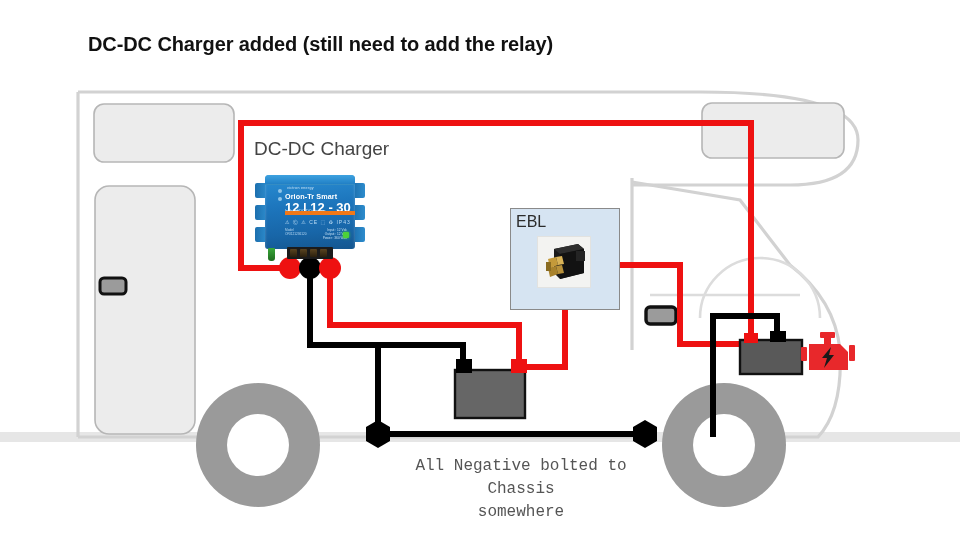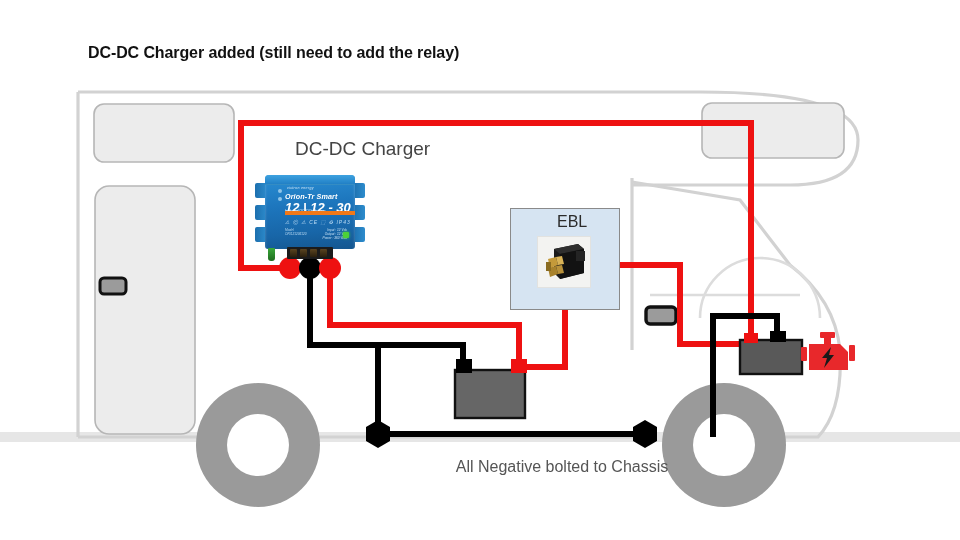--- a/index.html
+++ b/index.html
@@ -18,37 +18,36 @@
   #stage {
     position: absolute;
     left: 0; top: 0;
     width: 960px;
     height: 540px;
     background: #ffffff;
   }
   #title {
     position: absolute;
     left: 88px;
-    top: 44px;
-    font-size: 16px;
+    top: 33px;
+    font-size: 20px;
     font-weight: bold;
     color: #111111;
     letter-spacing: -0.1px;
     white-space: nowrap;
   }
   #diagram {
     position: absolute;
     left: 0;
     top: 0;
   }
   .lbl {
     position: absolute;
     color: #4a4a4a;
     font-family: "Liberation Sans", sans-serif;
-    margin-left: 41px;
   }
   #lbl-charger {
     left: 254px;
     top: 138px;
     font-size: 19px;
     color: #444444;
   }
   #lbl-ebl {
     left: 516px;
     top: 213px;
@@ -56,29 +55,29 @@
     color: #2b2b2b;
   }
   #lbl-neg {
     left: 390px;
     top: 455px;
     width: 262px;
     text-align: center;
     font-size: 16px;
     line-height: 23px;
     color: #555555;
+    font-family: Liberation Mono, monospace;
   }
   
   #charger-device {
     position: absolute;
     left: 255px;
     top: 171px;
     width: 110px;
     height: 88px;
-    font-style: italic;
   }
   .vic-body {
     position: absolute;
     left: 10px; top: 4px;
     width: 90px; height: 74px;
     background: linear-gradient(175deg, #2a8fd4 0%, #1d76bd 40%, #1866a8 75%, #14568f 100%);
     border-radius: 4px 4px 3px 3px;
     box-shadow: inset 0 2px 3px rgba(255,255,255,0.30);
     overflow: hidden;
   }
@@ -391,15 +390,16 @@
       <polygon points="31,17 22,28 27,28 24,38 34,25 29,25" fill="#1a1a1a"></polygon>
     </svg>
   </div>
 
   <div class="lbl" id="lbl-charger">DC-DC Charger</div>
 
   <div class="lbl" id="lbl-ebl">EBL</div>
 
   <div class="lbl" id="lbl-neg">
     <div>All Negative bolted to Chassis</div>
+    <div>somewhere</div>
   </div>
 
 </div>
 
 </body></html>

